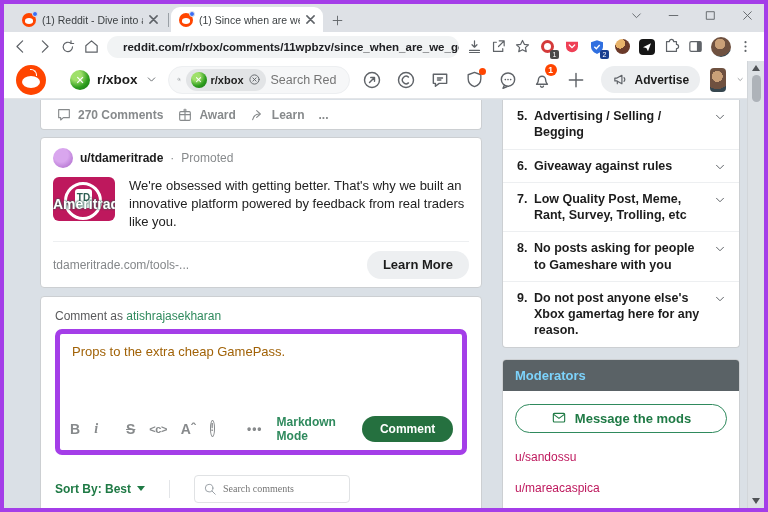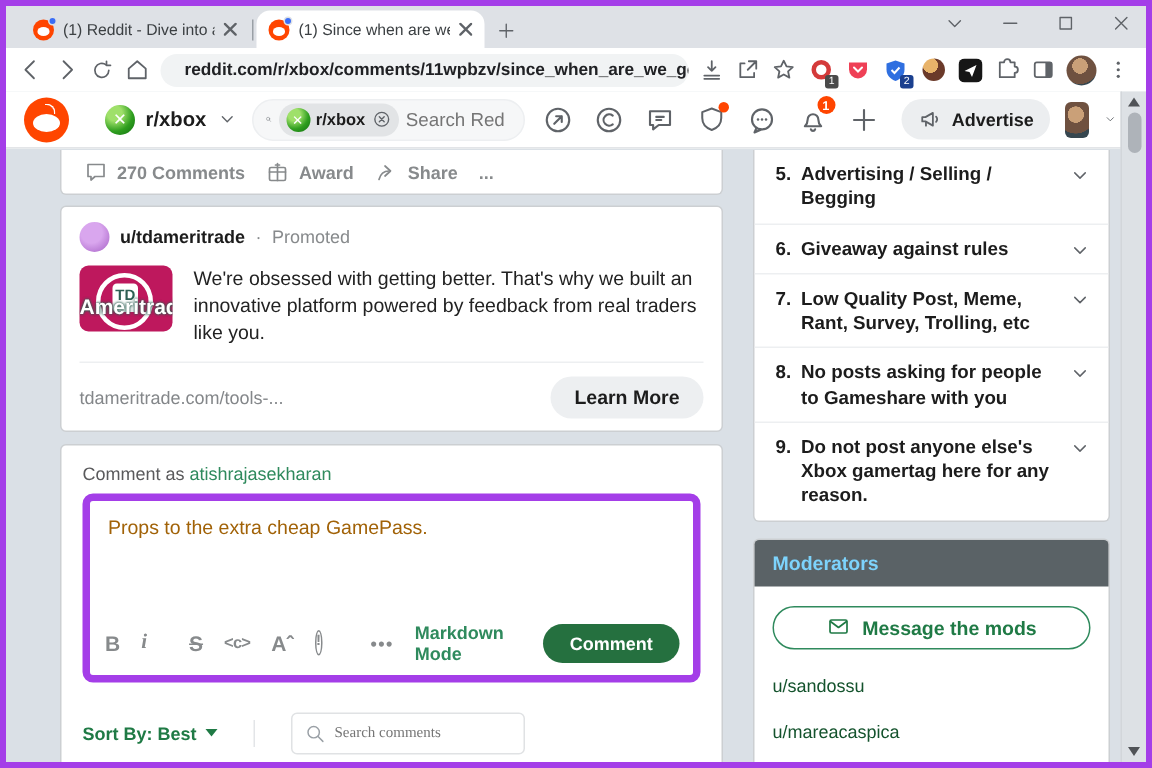--- a/index.html
+++ b/index.html
@@ -109,21 +109,21 @@
   .rules-card { overflow:hidden; border-radius:0 0 4px 4px; border-top:none; }
   .rule { display:flex; padding:8px 12px 8px 14px; border-bottom:1px solid #edeff1; font-size:12.5px; font-weight:bold; color:#1c1c1c; line-height:1.3; align-items:flex-start; }
   .rule:last-child { border-bottom:none; }
   .rule-num { width:17px; flex:none; }
   .rule-text { flex:1; padding-right:6px; }
   .rule svg { flex:none; margin-top:2px; }
   .mods-card { margin-top:11px; border-radius:4px 4px 0 0; }
   .mods-header { background:#5a6266; color:#7dd3fc; font-weight:bold; font-size:13px; padding:8px 12px; border-radius:3px 3px 0 0; }
   .mods-body { padding:13px 12px; }
   .msg-btn { width:100%; border:1px solid #2f8a5d; background:#fff; color:#1f7a45; border-radius:15px; height:29px; display:flex; align-items:center; justify-content:center; gap:8px; font-weight:bold; font-size:13px; font-family:inherit; }
-  .mod-link { display:block; margin-top:17px; color:#14532d; font-size:12px; text-decoration:none; }
+  .mod-link { display:block; margin-top:17px; color:#be185d; font-size:12px; text-decoration:none; }
 
   
   .pscroll { position:absolute; top:57px; right:0; bottom:0; width:17px; background:#dde1e5; border-left:1px solid #d2d6da; z-index:6; display:flex; flex-direction:column; align-items:center; }
   .ptri-up { margin-top:4px; width:0; height:0; border-left:4px solid transparent; border-right:4px solid transparent; border-bottom:6px solid #505357; }
   .pthumb { margin-top:4px; width:9px; height:27px; background:#aeb3b9; border-radius:5px; }
   .ptri-down { margin-top:auto; margin-bottom:4px; width:0; height:0; border-left:4px solid transparent; border-right:4px solid transparent; border-top:6px solid #505357; }
 </style>
 </head>
 <body>
 
@@ -340,21 +340,21 @@
             <rect class="ic" style="stroke:#878a8c" x="4" y="7" width="16" height="13" rx="1.5"></rect>
             <path class="ic" style="stroke:#878a8c" d="M4 11.5h16M12 7v13M12 3v3M10 4.5h4"></path>
           </svg>
         <span>Award</span>
       </span>
       <span class="action">
         <svg width="16" height="16" viewBox="0 0 24 24">
             <path class="ic" style="stroke:#878a8c" d="M4 19c1.5-6 5-8.5 10-8.5"></path>
             <path class="ic" style="stroke:#878a8c" d="M10 5.5l5.5 5-5.5 5"></path>
           </svg>
-        <span>Share</span>
+        <span>Learn</span>
       </span>
       <span class="action">...</span>
     </div>
 
     <div class="card cardB">
       <div class="ad-head">
         <span class="ad-snoo"></span>
         <span class="ad-author">u/tdameritrade</span>
         <span class="ad-tag">·</span>
         <span class="ad-tag">Promoted</span>

